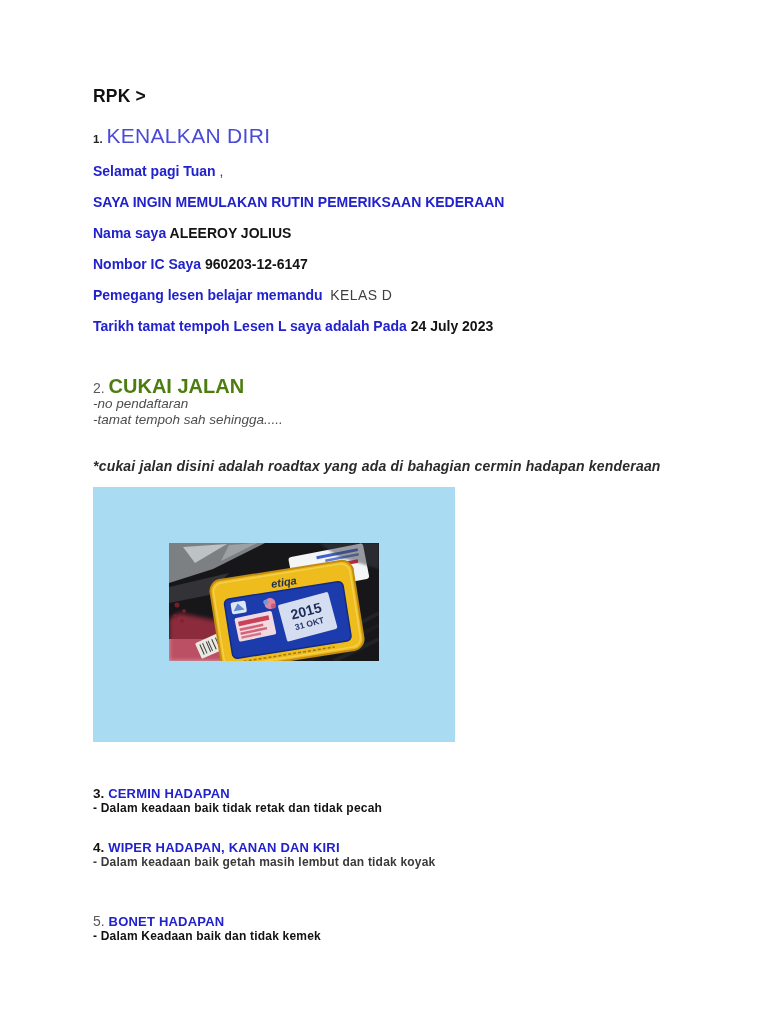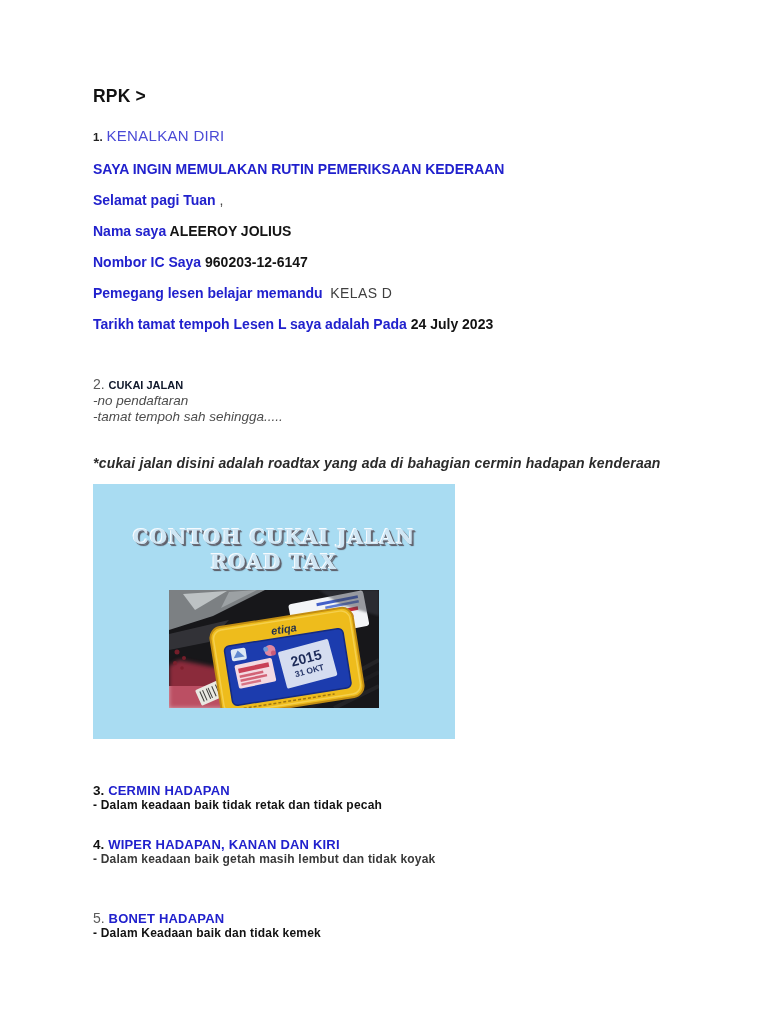--- a/index.html
+++ b/index.html
@@ -17,31 +17,31 @@
   }
   .page-title {
     font-size:17.5px; font-weight:bold; color:#111;
     line-height:20px; letter-spacing:.2px;
   }
   .line { font-size:14px; line-height:16px; }
 
   
   .s1-head { margin-top:21px; line-height:17px; }
   .num-sm { font-size:11.5px; color:#222; font-weight:bold; }
-  .h-light { font-size:15px; color:#4a4ad6; letter-spacing:.3px; }
+  .h-light { font-size:21px; color:#4a4ad6; letter-spacing:.3px; }
   .p-b { margin-top:15px; font-weight:bold; }
   .blue-b { color:#2121cd; font-weight:bold; }
   .dark-b { color:#141414; font-weight:bold; }
   .gray-v { color:#3f3f3f; font-weight:normal; letter-spacing:.4px; }
   .punct { color:#444; font-weight:normal; }
 
   
   .s2-head { margin-top:44px; line-height:16px; }
   .num-gray { font-size:14px; color:#5a5a5a; font-weight:normal; }
-  .h-blue { color:#0f172a; font-weight:bold; font-size:11px; }
+  .h-blue { color:#4d7c0f; font-weight:bold; font-size:20px; }
   .list-line { font-size:13.5px; color:#4d4d4d; line-height:16px;font-style:italic; }
   .note {
     margin-top:30px; font-size:14px; line-height:16px;
     font-weight:bold; font-style:italic; color:#2b2b2b; letter-spacing:.2px;
   }
 
   
   .figure {
     margin-top:13px;
     width:362px; height:255px;
@@ -76,26 +76,26 @@
 
 <div class="doc">
 
   <div class="page-title">RPK &gt;</div>
 
   <div class="line s1-head">
     <span class="num-sm">1.</span>
     <span class="h-light">KENALKAN DIRI</span>
   </div>
 
-  <div class="line p-b blue-b">SAYA INGIN MEMULAKAN RUTIN PEMERIKSAAN KEDERAAN</div>
-
   <div class="line p-b">
     <span class="blue-b">Selamat pagi Tuan</span>
     <span class="punct">,</span>
   </div>
+
+  <div class="line p-b blue-b">SAYA INGIN MEMULAKAN RUTIN PEMERIKSAAN KEDERAAN</div>
 
   <div class="line p-b">
     <span class="blue-b">Nama saya</span>
     <span class="dark-b">ALEEROY JOLIUS</span>
   </div>
 
   <div class="line p-b">
     <span class="blue-b">Nombor IC Saya</span>
     <span class="dark-b">960203-12-6147</span>
   </div>
@@ -113,24 +113,20 @@
   <div class="line s2-head">
     <span class="num-gray">2.</span>
     <span class="h-blue">CUKAI JALAN</span>
   </div>
   <div class="list-line">-no pendaftaran</div>
   <div class="list-line">-tamat tempoh sah sehingga.....</div>
 
   <div class="note">*cukai jalan disini adalah roadtax yang ada di bahagian cermin hadapan kenderaan</div>
 
   <div class="figure">
-    <div class="figure-caption">
-      <div>CONTOH CUKAI JALAN</div>
-      <div>ROAD TAX</div>
-    </div>
     <div class="photo-wrap">
       <svg width="210" height="118" viewBox="0 0 210 118" xmlns="http://www.w3.org/2000/svg">
         <defs>
           <filter id="blur2">
               <feGaussianBlur stdDeviation="2"></feGaussianBlur>
             </filter>
           <filter id="blur1">
               <feGaussianBlur stdDeviation="1"></feGaussianBlur>
             </filter>
         </defs>

